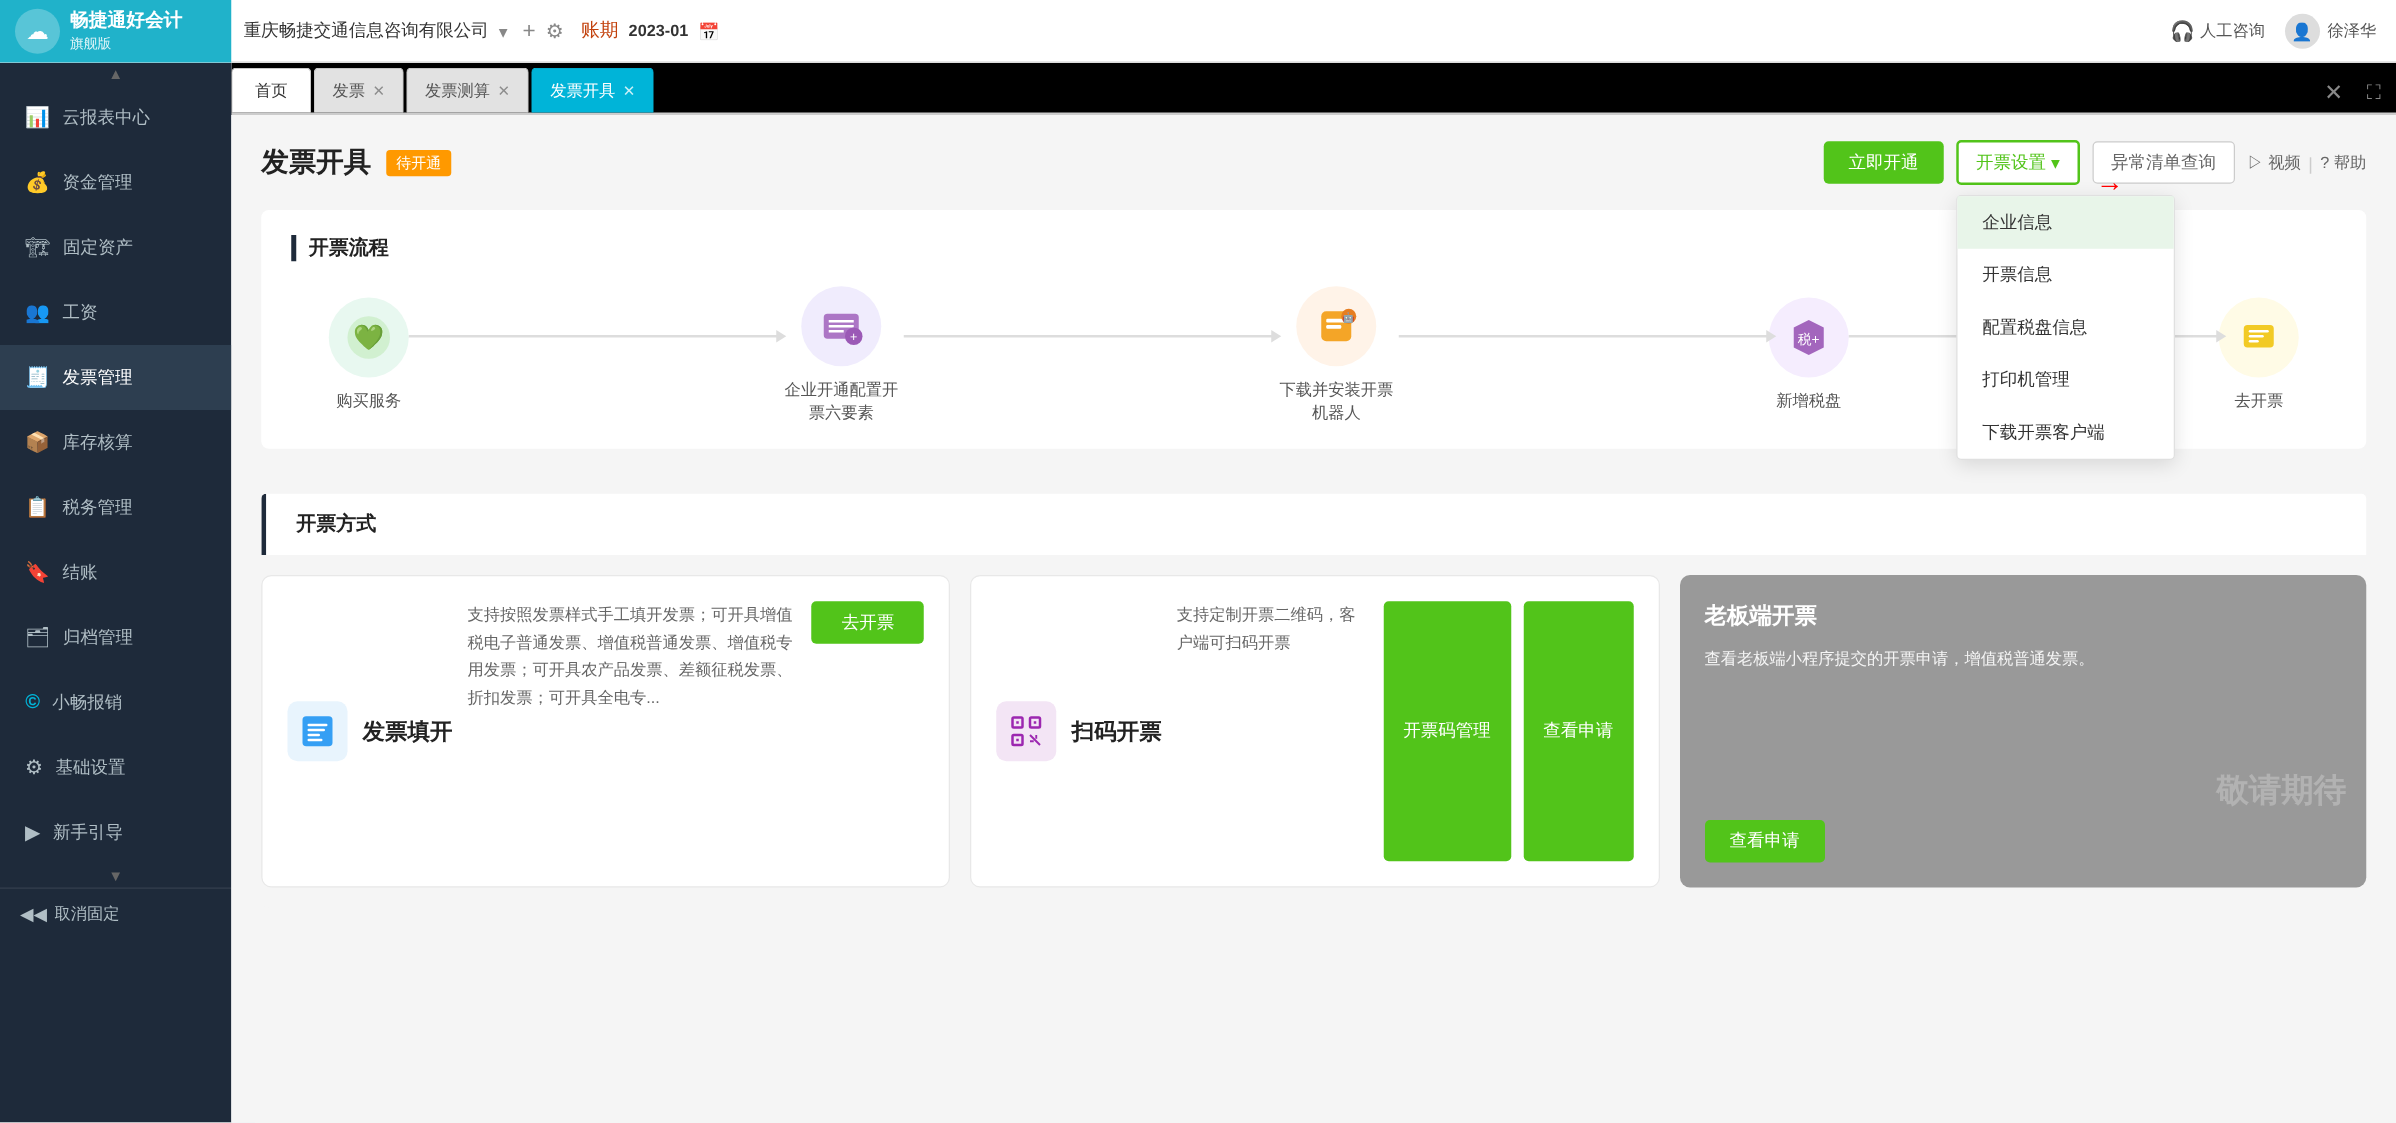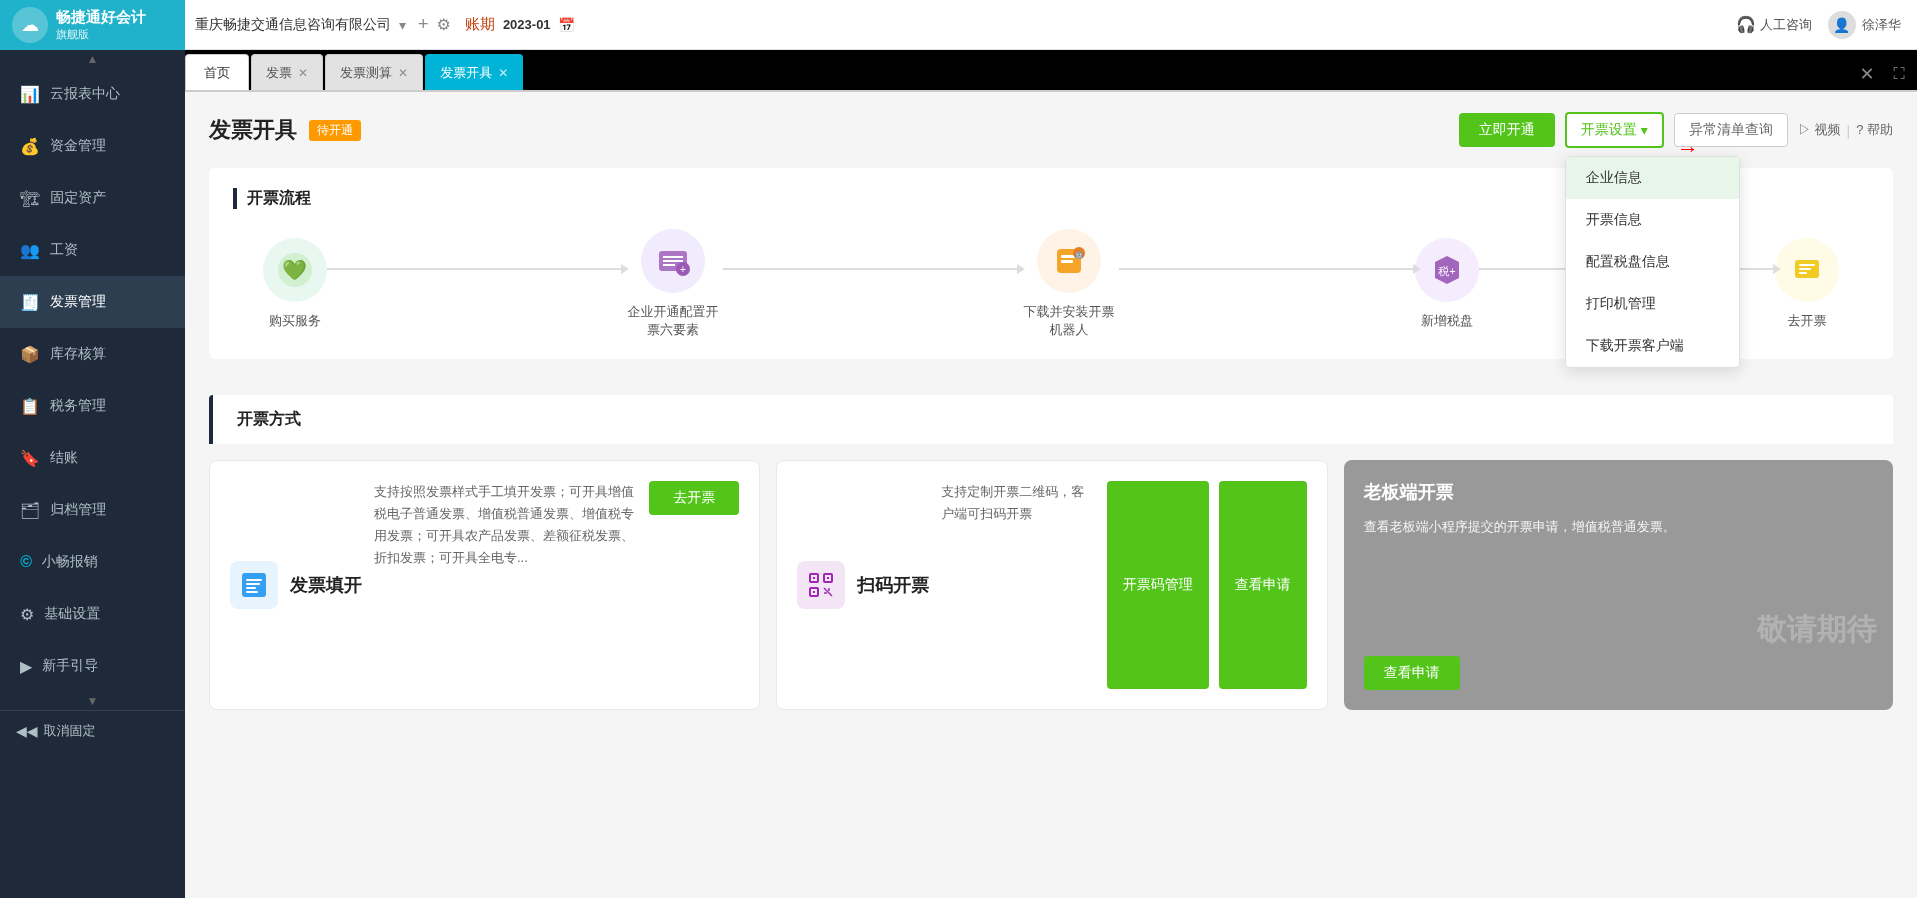--- a/index.html
+++ b/index.html
@@ -305,21 +305,21 @@
             <p style="font-size:13px;color:#666;line-height:1.7;flex:1;">支持定制开票二维码，客户端可扫码开票</p>
             <div style="display:flex;gap:10px;">
               <button style="background:#52c41a;color:#fff;border:none;padding:8px 16px;border-radius:4px;cursor:pointer;font-size:14px;font-family:inherit;">开票码管理</button>
               <button style="background:#52c41a;color:#fff;border:none;padding:8px 16px;border-radius:4px;cursor:pointer;font-size:14px;font-family:inherit;">查看申请</button>
             </div>
           </div>
 
           <div style="flex:1;background:#999;border-radius:8px;padding:20px;display:flex;flex-direction:column;gap:12px;min-height:250px;position:relative;overflow:hidden;">
             <span style="font-size:18px;font-weight:bold;color:#fff;">老板端开票</span>
             <p style="font-size:13px;color:rgba(255,255,255,0.9);line-height:1.7;flex:1;">查看老板端小程序提交的开票申请，增值税普通发票。</p>
-            <div style="position:absolute;bottom:60px;right:16px;font-size:30px;font-weight:bold;color:rgba(255,255,255,0.25);">
+            <div style="position:absolute;bottom:60px;right:16px;font-size:26px;font-weight:bold;color:rgba(255,255,255,0.25);">
               <span>敬请期待</span>
             </div>
             <button style="align-self:flex-start;background:#52c41a;color:#fff;border:none;padding:8px 20px;border-radius:4px;cursor:pointer;font-size:14px;font-family:inherit;">查看申请</button>
           </div>
 
         </div>
       </div>
 
     </div>
   </div>

